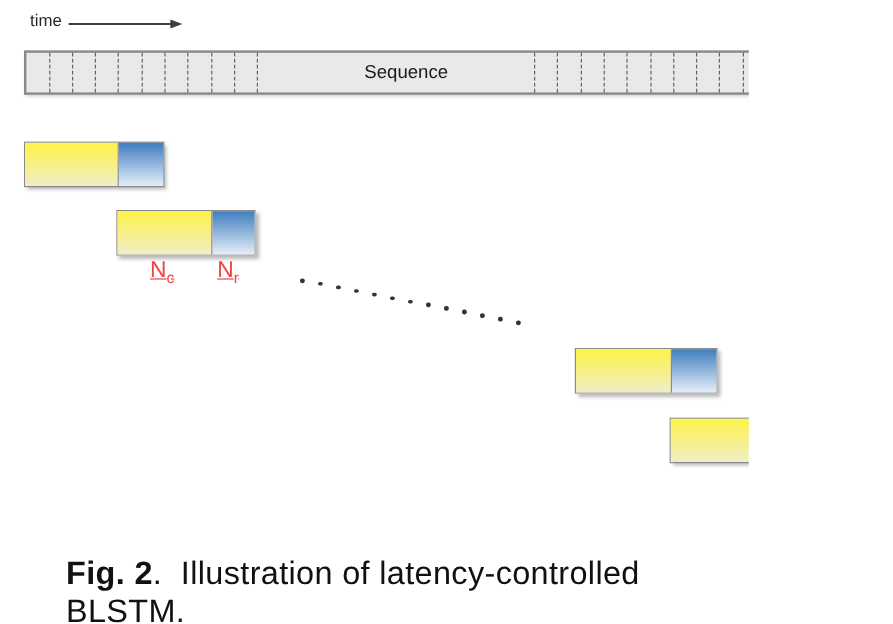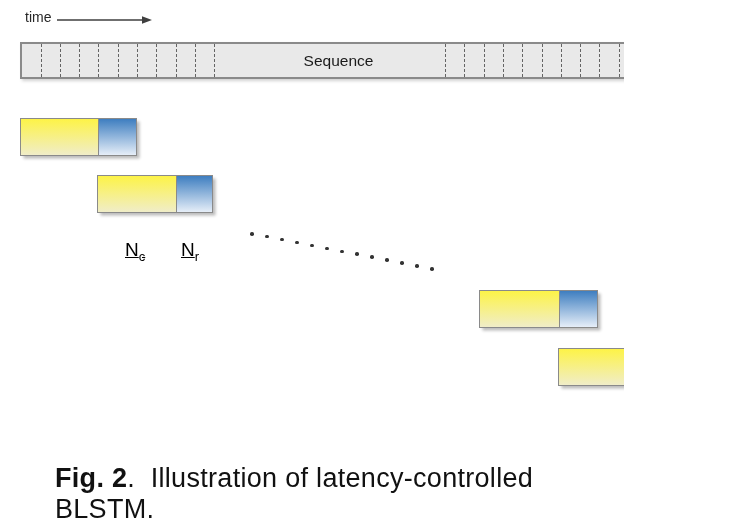--- a/index.html
+++ b/index.html
@@ -28,21 +28,21 @@
   .chunk {
     position:absolute; height:38px; display:flex; box-sizing:border-box;
     border:1.5px solid var(--block-border);
     box-shadow:2.5px 2.5px 3px rgba(0,0,0,0.28);
   }
   .cell { height:100%; box-sizing:border-box; }
   .cell.main { background:linear-gradient(to bottom, var(--yellow-top), var(--yellow-bottom)); }
   .cell.ctx  { flex:1; border-left:1.5px solid var(--block-border); }
   .cell.ctx.blue  { background:linear-gradient(to bottom, var(--blue-top), var(--blue-bottom)); }
   .cell.ctx.empty { background:linear-gradient(to bottom, var(--empty-top), var(--empty-bottom)); }
-  .n-label { position:absolute; top:239px; font-size:19px; color:#000000;text-decoration:underline; }
+  .n-label { position:absolute; top:215px; font-size:19px; color:#ef4444;text-decoration:underline; }
   .n-label sub { font-size:13px; }
   .nc { left:125px; } .nr { left:181px; }
   .dot {
     position:absolute; width:3.5px; height:3.5px; border-radius:50%;
     background:var(--dot-color);
   }
   .caption {
     position:absolute; left:55px; top:463px;
     font-family:Liberation Sans, sans-serif; font-size:27px; color:#111;
     white-space:pre-wrap; letter-spacing:0.3px;

